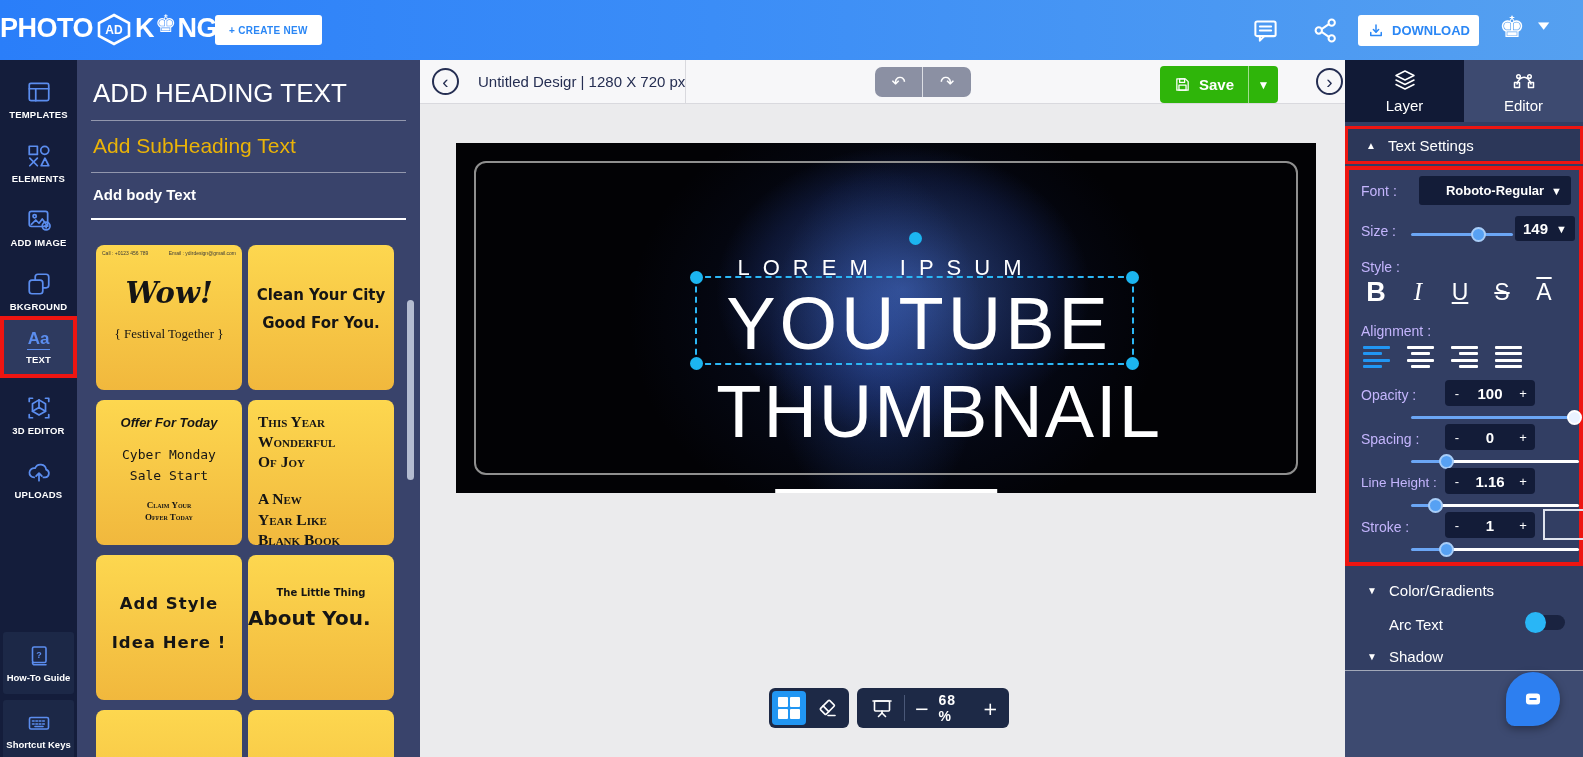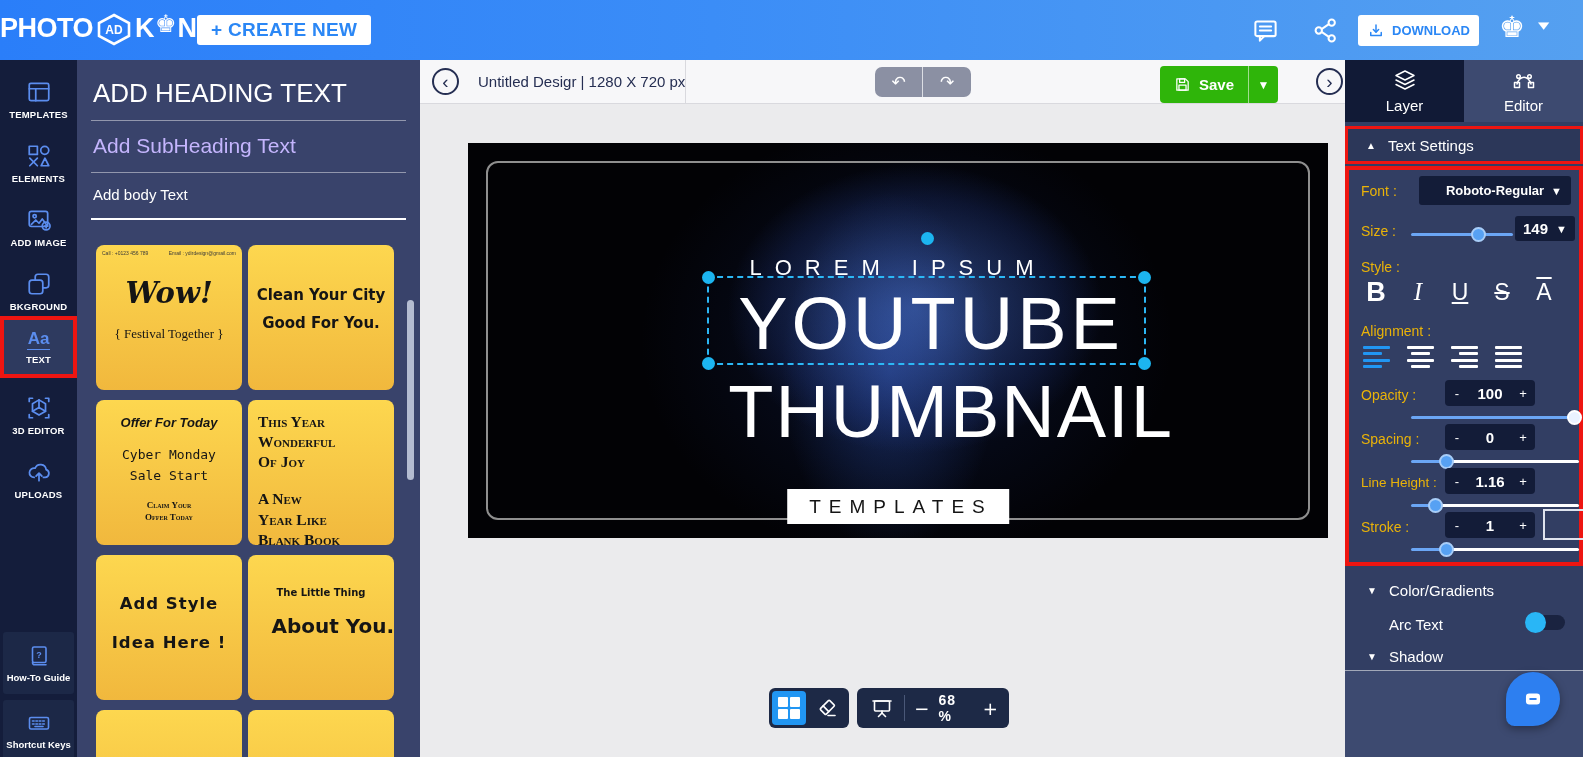--- a/index.html
+++ b/index.html
@@ -9,22 +9,22 @@
 svg{display:block}
 
 
 .topbar{position:absolute;left:0;top:0;width:1583px;height:60px;
   background:linear-gradient(90deg,#2a7ef9 0%,#3b8df7 45%,#55a0f0 100%);z-index:30}
 .brand{position:absolute;left:0;top:13px;display:flex;align-items:flex-start;color:#fff;cursor:pointer}
 .brand .bt{font-size:27px;font-weight:800;letter-spacing:-.5px}
 .hex{position:relative;width:36px;height:33px;margin:0 3px}
 .hex .adtxt{position:absolute;inset:0;display:flex;align-items:center;justify-content:center;font-size:12px;font-weight:800;color:#fff}
 .brand .kingch{font-size:24px;line-height:1;margin:0 1px;transform:translateY(-1px)}
-.btn-create{position:absolute;left:197px;top:15px;height:30px;padding:0 14px;background:#fff;border:none;border-radius:3px;
-  color:#2b87f5;font-family:"Liberation Sans",sans-serif;font-size:19px;font-weight:700;letter-spacing:.3px;cursor:pointer}
+.btn-create{position:absolute;left:215px;top:15px;height:30px;padding:0 14px;background:#fff;border:none;border-radius:3px;
+  color:#2b87f5;font-family:"Liberation Sans",sans-serif;font-size:10px;font-weight:700;letter-spacing:.3px;cursor:pointer}
 .tb-icon{position:absolute;top:17px;width:27px;height:27px;cursor:pointer}
 .btn-download{position:absolute;left:1358px;top:15px;height:31px;width:121px;background:#fff;border:none;border-radius:3px;
   display:flex;align-items:center;justify-content:center;gap:7px;color:#2b87f5;font-family:"Liberation Sans",sans-serif;
   font-size:13px;font-weight:700;cursor:pointer}
 .tb-king{position:absolute;left:1499px;top:13px;font-size:29px;color:#fff;cursor:pointer;line-height:1}
 .tb-caret{position:absolute;left:1540px;top:16px;font-size:15px;color:#fff;cursor:pointer;transform:scaleX(1.5)}
 
 
 .sidebar{position:absolute;left:0;top:60px;width:77px;height:697px;background:#141d3b;z-index:20}
 .side-item{position:absolute;left:0;width:77px;height:58px;display:flex;flex-direction:column;align-items:center;justify-content:center;gap:4px;cursor:pointer}
@@ -32,58 +32,58 @@
 .side-item svg{stroke:#5b8def;fill:none;stroke-width:1.6;stroke-linecap:round;stroke-linejoin:round}
 .side-item.sel{background:#2e3a5f;border:4px solid #ee1511;height:62px}
 .aa-ic{font-size:17px;font-weight:700;color:#5b8def;border-bottom:1.5px solid #5b8def;line-height:1.2;padding:0 1px}
 .side-box{position:absolute;left:3px;width:71px;background:#1c2847;border-radius:3px;display:flex;flex-direction:column;align-items:center;justify-content:center;gap:4px;cursor:pointer}
 .side-box .lbl{font-size:9.5px;font-weight:700;color:#fff;white-space:nowrap}
 .side-box svg{stroke:#5b8def;fill:none;stroke-width:1.6;stroke-linecap:round;stroke-linejoin:round}
 
 
 .tpanel{position:absolute;left:77px;top:60px;width:343px;height:697px;background:#39436b;overflow:hidden;z-index:10}
 .tp-h1{position:absolute;left:16px;top:18px;font-size:26px;font-weight:500;color:#fff;cursor:pointer}
-.tp-h2{position:absolute;left:16px;top:74px;font-size:21px;font-weight:400;color:#c4b5fd;cursor:pointer}
-.tp-h3{position:absolute;left:16px;top:126px;font-size:15px;font-weight:400;color:#fff;cursor:pointer}
+.tp-h2{position:absolute;left:16px;top:74px;font-size:21px;font-weight:400;color:#eab308;cursor:pointer}
+.tp-h3{position:absolute;left:16px;top:126px;font-size:15px;font-weight:700;color:#fff;cursor:pointer}
 .tp-div{position:absolute;left:14px;right:14px;height:1px;background:rgba(255,255,255,.45)}
 .card{position:absolute;width:146px;height:145px;border-radius:8px;background:linear-gradient(180deg,#fdd74f,#f1b83d);
   color:#151515;overflow:hidden;cursor:pointer}
 .wow-top{display:flex;justify-content:space-between;padding:5px 6px 0 6px;font-size:5px;color:#3a3a3a}
 .wow-title{text-align:center;margin-top:20px;font-family:"DejaVu Serif",serif;font-style:italic;font-weight:700;font-size:29px}
 .wow-sub{text-align:center;margin-top:16px;font-family:"Liberation Serif",serif;font-size:13px}
 .clean-ln{text-align:center;font-weight:700;font-size:15px;font-family:"DejaVu Sans",sans-serif}
 .card-clean{display:flex;flex-direction:column;justify-content:center;gap:10px;padding-bottom:18px}
 .offer-h{text-align:center;margin-top:15px;font-style:italic;font-weight:700;font-size:13px}
 .offer-b{text-align:center;margin-top:14px;font-family:"DejaVu Sans Mono",monospace;font-size:13px;line-height:1.65}
 .offer-f{text-align:center;margin-top:12px;font-family:"Liberation Serif",serif;font-weight:700;font-variant:small-caps;font-size:9px;line-height:1.35}
 .card-year{padding:12px 10px;font-family:"Liberation Serif",serif;font-weight:700;font-variant:small-caps;font-size:15.5px;line-height:1.3}
 .year-gap{height:17px}
 .card-idea{display:flex;flex-direction:column;align-items:center;justify-content:center;gap:20px;padding-bottom:10px}
 .idea-ln{font-weight:700;font-size:16.5px;letter-spacing:1px;font-family:"DejaVu Sans",sans-serif}
 .little-s{text-align:center;margin-top:32px;font-weight:700;font-size:10px;font-family:"DejaVu Sans",sans-serif}
-.little-b{text-align:right;margin-top:16px;font-weight:700;font-size:20px;font-family:"DejaVu Sans",sans-serif}
+.little-b{text-align:left;margin-top:8px;font-weight:700;font-size:20px;font-family:"DejaVu Sans",sans-serif}
 .tp-scroll{position:absolute;left:330px;top:240px;width:7px;height:180px;border-radius:4px;background:#b4bcd1;cursor:pointer}
 
 
 .carea{position:absolute;left:420px;top:60px;width:925px;height:697px;background:#ebebed}
 .ctop{position:absolute;left:0;top:0;width:925px;height:44px;background:#f7f7f9;border-bottom:1px solid #d9d9de}
 .circ-btn{position:absolute;width:27px;height:27px;border:2.5px solid #252e52;border-radius:50%;background:transparent;
   color:#252e52;font-size:19px;line-height:21px;text-align:center;cursor:pointer;font-family:"Liberation Sans",sans-serif}
 .ctitle{position:absolute;left:58px;top:13px;font-size:15px;font-weight:500;color:#252e52}
 .cvdiv{position:absolute;left:265px;top:0;width:1px;height:44px;background:#d9d9de}
 .unre{position:absolute;left:455px;top:7px;display:flex}
 .unre button{width:48px;height:30px;background:#8b90a3;border:none;color:#fff;font-size:17px;cursor:pointer;font-family:"DejaVu Sans",sans-serif}
 .unre .u{border-radius:7px 0 0 7px;border-right:1px solid rgba(255,255,255,.7)}
 .unre .r{border-radius:0 7px 7px 0}
 .savebar{position:absolute;left:740px;top:6px;height:37px;display:flex;border-radius:4px;overflow:hidden}
 .save-main{display:flex;align-items:center;gap:8px;padding:0 14px;background:#2fb50a;border:none;color:#fff;
   font-size:15px;font-weight:700;cursor:pointer;font-family:"Liberation Sans",sans-serif}
 .save-caret{width:30px;background:#2fb50a;border:none;border-left:1px solid rgba(255,255,255,.55);color:#fff;font-size:12px;cursor:pointer}
 
-.design{position:absolute;left:48px;top:83px;width:860px;height:395px;background:
+.design{position:absolute;left:36px;top:83px;width:860px;height:350px;background:
   radial-gradient(ellipse 240px 185px at 52% 42%,rgba(95,145,255,.42),rgba(45,75,170,.20) 60%,transparent 78%),
   radial-gradient(ellipse 150px 250px at 49% 58%,rgba(60,110,235,.33),transparent 72%),
   radial-gradient(ellipse 350px 290px at 51% 50%,rgba(28,55,140,.28),transparent 76%),
   #020205;overflow:hidden}
 .frame{position:absolute;inset:18px;border:2px solid #8f8f8f;border-radius:12px;pointer-events:none}
 .dz{position:absolute;width:100%;text-align:center;color:#fff;white-space:nowrap}
 .dz-lorem{top:112px;font-size:22px;font-weight:500;letter-spacing:13px}
 .dz-yt{top:138px;font-size:74px;font-weight:500;letter-spacing:4px;transform:translateX(33px)}
 .dz-th{top:226px;font-size:74px;font-weight:500;letter-spacing:2px;transform:translateX(53px)}
 .dz-badge{position:absolute;left:50%;top:346px;transform:translateX(-50%);background:#fff;color:#141414;
@@ -108,21 +108,21 @@
 .rtabs{position:absolute;left:0;top:0;width:238px;height:62px;display:flex}
 .rtab{flex:1;display:flex;flex-direction:column;align-items:center;justify-content:center;gap:5px;color:#fff;font-size:15px;cursor:pointer}
 .rtab svg{stroke:#fff;fill:none;stroke-width:1.5;stroke-linecap:round;stroke-linejoin:round}
 .rtab.active{background:#3d4a70}
 .rtab.dark{background:#111a36}
 .tsrow{position:absolute;left:0;top:66px;width:238px;height:38px;background:#2c3759;border:3px solid #ee1511;
   display:flex;align-items:center;gap:12px;padding-left:18px;color:#fff;cursor:pointer}
 .tsrow .tri{font-size:10px}
 .tsrow .txt{font-size:15px;font-weight:500}
 .redbox{position:absolute;left:0px;top:106px;width:238px;height:400px;border:4px solid #ee1511}
-.rlabel{position:absolute;color:#eab308;font-size:14px}
+.rlabel{position:absolute;color:#c4b5fd;font-size:14px}
 .ddark{position:absolute;background:#131c38;border-radius:3px;color:#fff;display:flex;align-items:center;justify-content:center;cursor:pointer}
 .fontdd{left:70px;top:6px;width:152px;height:29px;font-size:13px;font-weight:700}
 .fontdd .cr{position:absolute;right:9px;font-size:11px}
 .sizebox{left:166px;top:46px;width:60px;height:25px;font-size:15px;font-weight:700;gap:8px}
 .sizebox .cr{font-size:11px}
 .track{position:absolute;height:3px;border-radius:2px}
 .shandle{position:absolute;width:15px;height:15px;border-radius:50%;background:#57a1f3;border:2px solid #a8cdf8;top:-6px;cursor:pointer}
 .styl{position:absolute;top:102px;width:34px;height:40px;display:flex;align-items:center;justify-content:center;color:#fff;cursor:pointer}
 .alic{position:absolute;top:176px;width:27px;height:22px;display:flex;flex-direction:column;justify-content:space-between;cursor:pointer}
 .alic i{height:3px;background:#fff;border-radius:1px}

